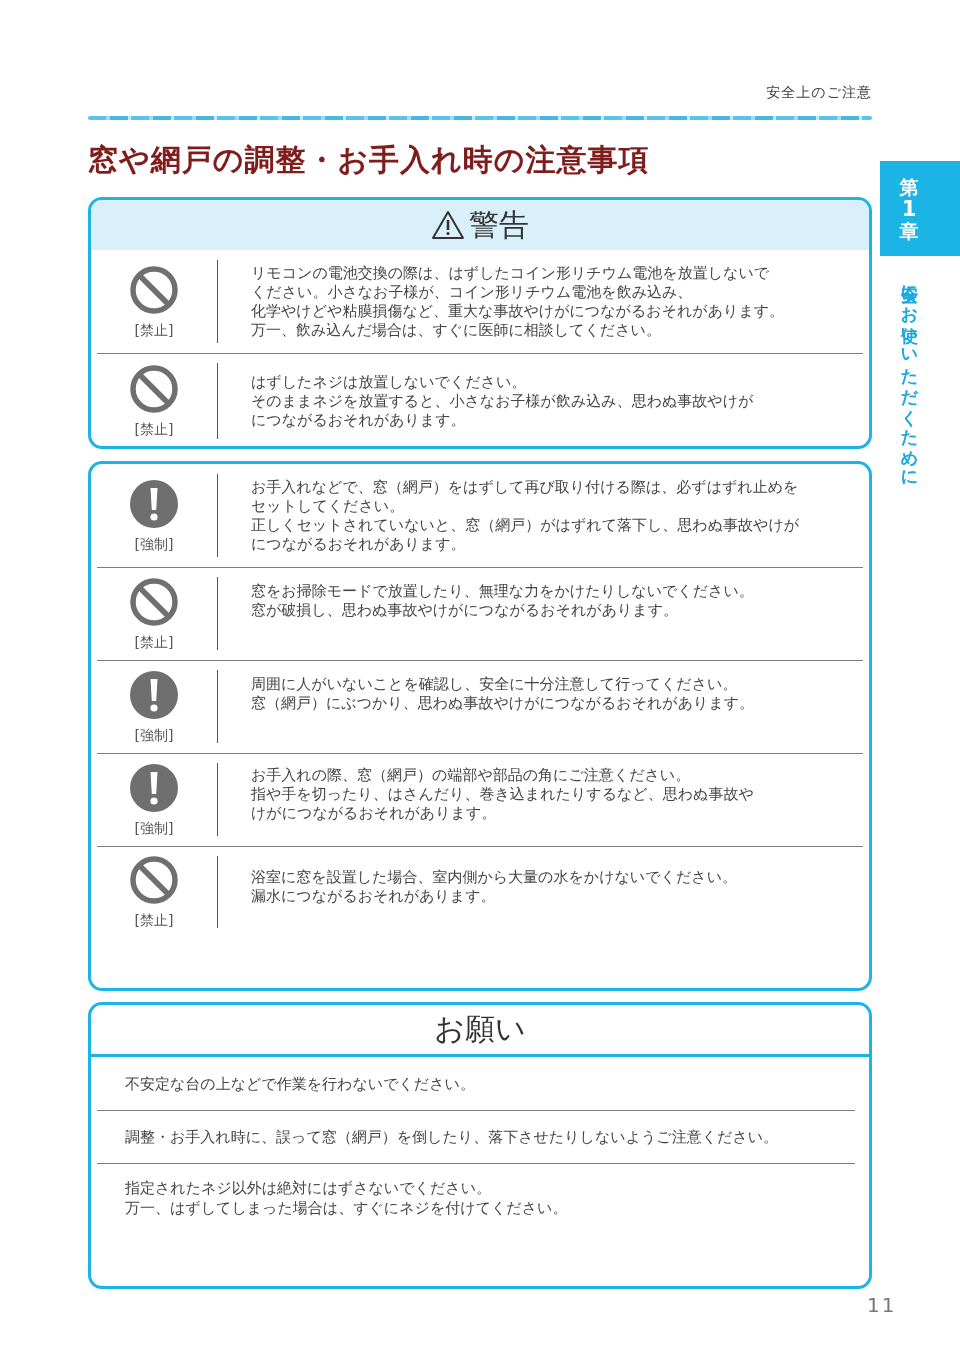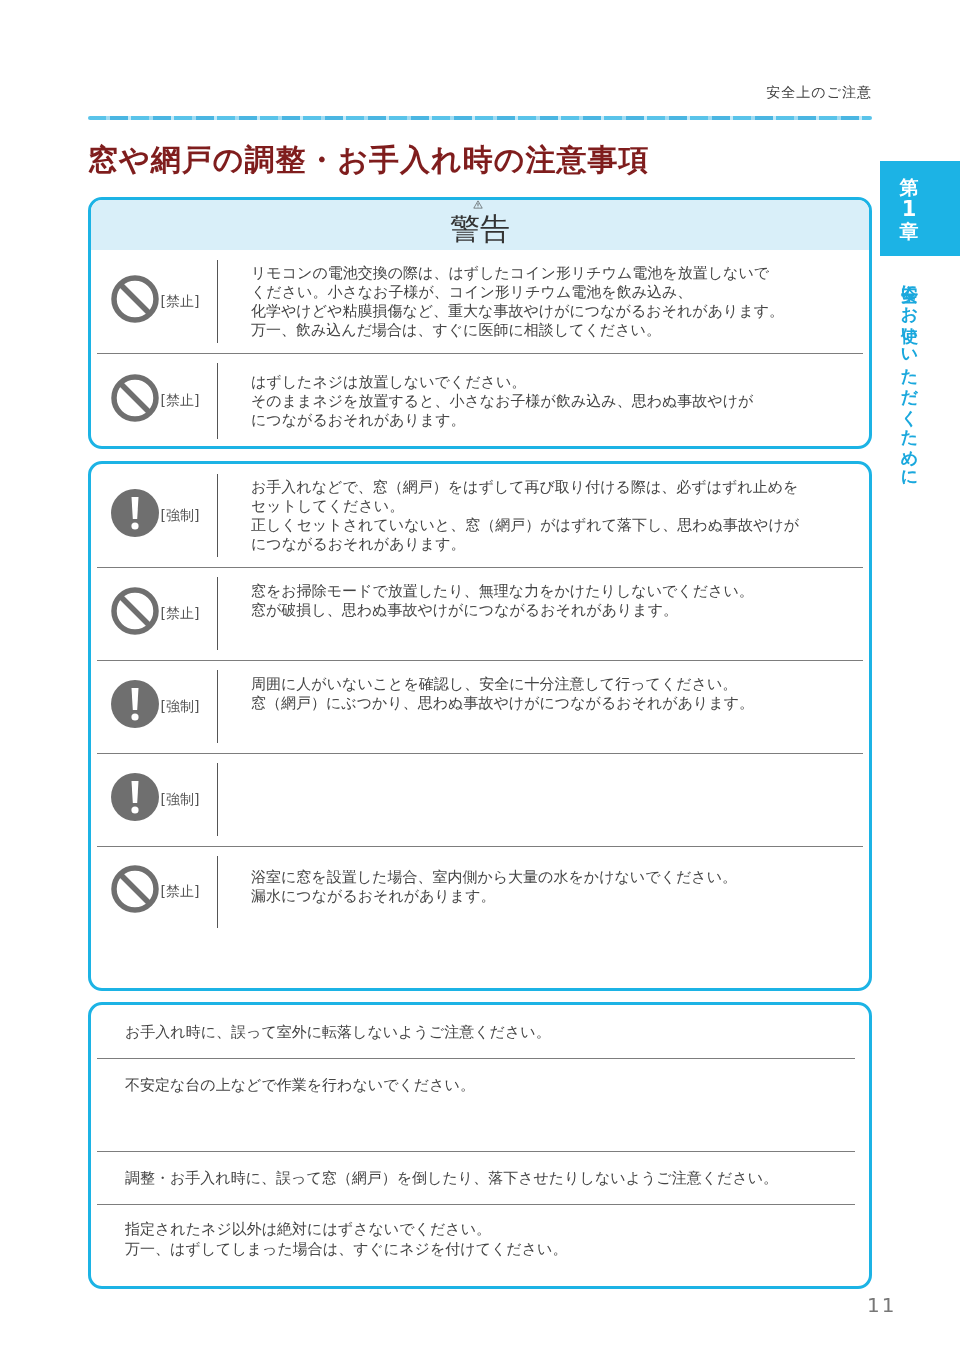--- a/index.html
+++ b/index.html
@@ -36,32 +36,32 @@
     writing-mode: vertical-rl; font-size: 17px; color: #1aa8dd; letter-spacing: 1px;
     font-weight: bold;
   }
   .box {
     position: absolute; left: 88px; width: 784px;
     border: 3px solid #1cb3e5; border-radius: 14px; overflow: hidden; background: #fff;
   }
   .box-header {
     height: 50px; background: #d9eff9;
     display: flex; align-items: center; justify-content: center;
-    font-size: 30px; color: #333333; flex-direction: column;
+    font-size: 30px; color: #333333;
   }
   .box-header .warn-icon { width: 34px; height: 32px; margin-right: 4px; }
   .row {
     display: flex; align-items: center; position: relative;
     margin: 0 0; padding: 0;
   }
   .row + .row::before {
     content: ""; position: absolute; top: 0; left: 6px; right: 6px; height: 1px; background: #7d7d7d;
   }
   .icon-col {
-    width: 126px; display: flex; flex-direction: row; align-items: center; justify-content: center;
+    width: 126px; display: flex; flex-direction: column; align-items: center; justify-content: center;
     font-size: 14px; color: #555555;
   }
   .icon-col svg { width: 52px; height: 52px; margin-bottom: 6px; }
   .divider-v { width: 1px; background: #555; align-self: stretch; margin: 10px 0; }
   .text-col {
     flex: 1; padding-left: 33px; 
     font-size: 15px; line-height: 19px; color: #444444; white-space: pre-line;
   }
   .request-header {
     height: 52px; display: flex; align-items: center; justify-content: center;
@@ -181,37 +181,42 @@
   <div class="row" style="height:93px;">
     <div class="icon-col">
       <svg viewBox="0 0 52 52">
         <circle cx="26" cy="26" r="24" fill="#6f6f6f"></circle>
         <path d="M22.5 10 h7 l-1.3 22 h-4.4 Z" fill="#fff"></path>
         <circle cx="26" cy="39" r="3.6" fill="#fff"></circle>
       </svg>
       <span>[強制]</span>
     </div>
     <div class="divider-v"></div>
+    <div class="text-col" style="margin-top:-10px;">お手入れの際、窓（網戸）の端部や部品の角にご注意ください。
+指や手を切ったり、はさんだり、巻き込まれたりするなど、思わぬ事故や
+けがにつながるおそれがあります。</div>
   </div>
 
   <div class="row" style="height:92px;">
     <div class="icon-col">
       <svg viewBox="0 0 52 52">
         <circle cx="26" cy="26" r="21" fill="none" stroke="#6f6f6f" stroke-width="5.5"></circle>
         <line x1="11.5" y1="11.5" x2="40.5" y2="40.5" stroke="#6f6f6f" stroke-width="5.5"></line>
       </svg>
       <span>[禁止]</span>
     </div>
     <div class="divider-v"></div>
     <div class="text-col" style="margin-top:-10px;">浴室に窓を設置した場合、室内側から大量の水をかけないでください。
 漏水につながるおそれがあります。</div>
   </div>
 </section>
 
 <section class="box" style="top:1002px; height:287px;">
-  <div class="req-row" style="height:53px;">お手入れ時に、誤って室外に転落しないようご注意ください。</div>
+  <div class="request-header">
+    <span>お願い</span>
+  </div>
   <div class="req-row" style="height:53px;">不安定な台の上などで作業を行わないでください。</div>
-  <div class="req-row" style="height:53px;margin-top:40px;">調整・お手入れ時に、誤って窓（網戸）を倒したり、落下させたりしないようご注意ください。</div>
+  <div class="req-row" style="height:53px;">調整・お手入れ時に、誤って窓（網戸）を倒したり、落下させたりしないようご注意ください。</div>
   <div class="req-row" style="height:70px;">指定されたネジ以外は絶対にはずさないでください。
 万一、はずしてしまった場合は、すぐにネジを付けてください。</div>
 </section>
 
 <div class="page-number">11</div>
 
 </body></html>

